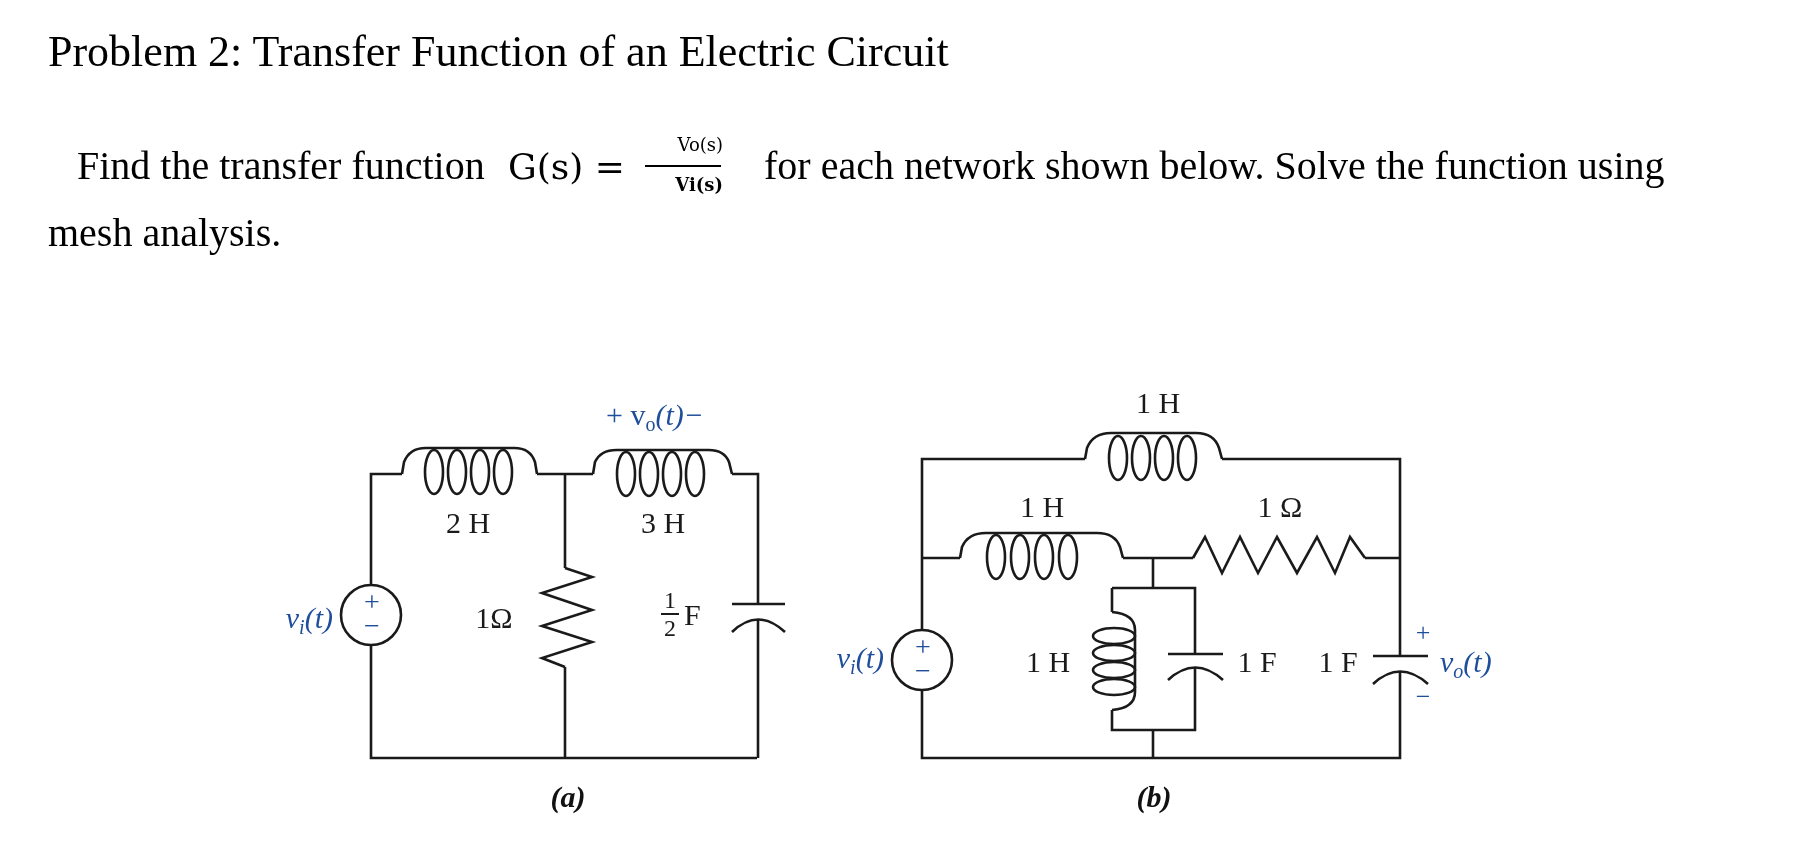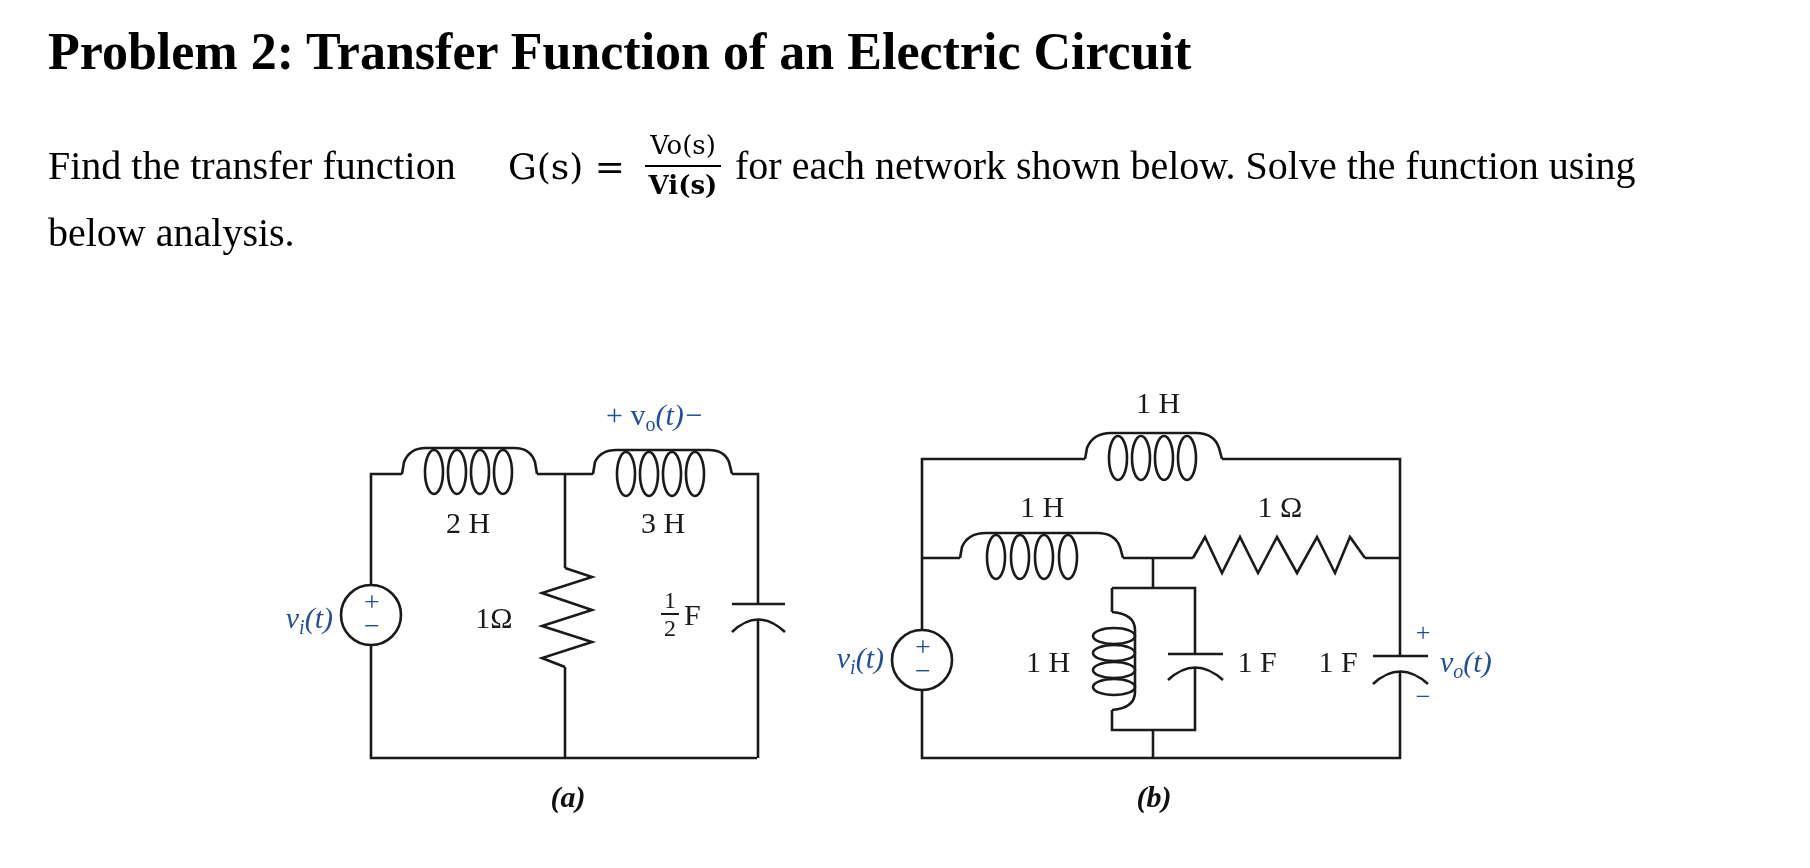--- a/index.html
+++ b/index.html
@@ -1,26 +1,26 @@
 <!DOCTYPE html>
 <html><head>
 <meta charset="utf-8">
 <style>
   html, body { margin: 0; padding: 0; background: #ffffff; }
   body { width: 1810px; height: 868px; position: relative; overflow: hidden;
          font-family: "Liberation Serif", serif; color: #000; }
   .heading { position: absolute; left: 48px; top: 28px; margin: 0;
-             font-family: "Liberation Serif", serif; font-weight: bold; font-size: 52px;
+             font-family: "Liberation Serif", serif; font-weight: normal; font-size: 44px;
              line-height: 48px; white-space: nowrap; }
   .body-line { position: absolute; left: 48px; font-size: 40px; line-height: 48px; white-space: nowrap; }
-  .line1 { top: 142px; }
+  .line1 { top: 142px; margin-left: 29px; }
   .line2 { top: 209px; }
   .math { font-family: "DejaVu Serif", serif; font-size: 34px; }
-  .frac { position: absolute; display: inline-block; font-family: "DejaVu Serif", serif; font-size: 26px;
-          text-align: center; width: 80px; }
+  .frac { position: absolute; display: inline-block; font-family: "DejaVu Serif", serif; font-size: 18px;
+          text-align: right; width: 80px; }
   .frac .num { position: absolute; left: 0; width: 80px; top: 0; line-height: 30px; }
   .frac .bar { position: absolute; left: 2px; width: 76px; top: 35px; height: 2px; background: #000; }
   .frac .den { position: absolute; left: 0; width: 80px; top: 40px; line-height: 30px; font-weight: bold; }
   svg.circuits { position: absolute; left: 0; top: 0; }
   .lbl { font-family: "Liberation Serif", serif; font-size: 30px; fill: #1a1a1a; }
   .blue { fill: #1f4e9c; }
   .cap-label { font-family: "Liberation Serif", serif; font-size: 30px; font-style: italic; font-weight: bold; fill: #111; }
 </style>
 </head>
 <body>
@@ -30,21 +30,21 @@
 <div class="body-line line1">
   <span>Find the transfer function </span>
 </div>
 <div class="math" style="position:absolute; left:508px; top:146px; white-space:pre; font-size:36px;">G(s) = </div>
 <div class="frac" style="left:643px; top:130px; height:72px;">
   <span class="num">Vo(s)</span>
   <span class="bar"></span>
   <span class="den">Vi(s)</span>
 </div>
 <div class="body-line line1" style="left:735px;"> for each network shown below. Solve the function using</div>
-<div class="body-line line2">below analysis.</div>
+<div class="body-line line2">mesh analysis.</div>
 
 <svg class="circuits" width="1810" height="868" viewBox="0 0 1810 868">
   <g fill="none" stroke="#1a1a1a" stroke-width="2.6" stroke-linejoin="miter">
 
     <g>
 
       <path d="M371 585 L371 474 L402 474"></path>
       <path d="M371 645 L371 758 L757 758"></path>
 
       <path d="M537 474 L593 474"></path>

